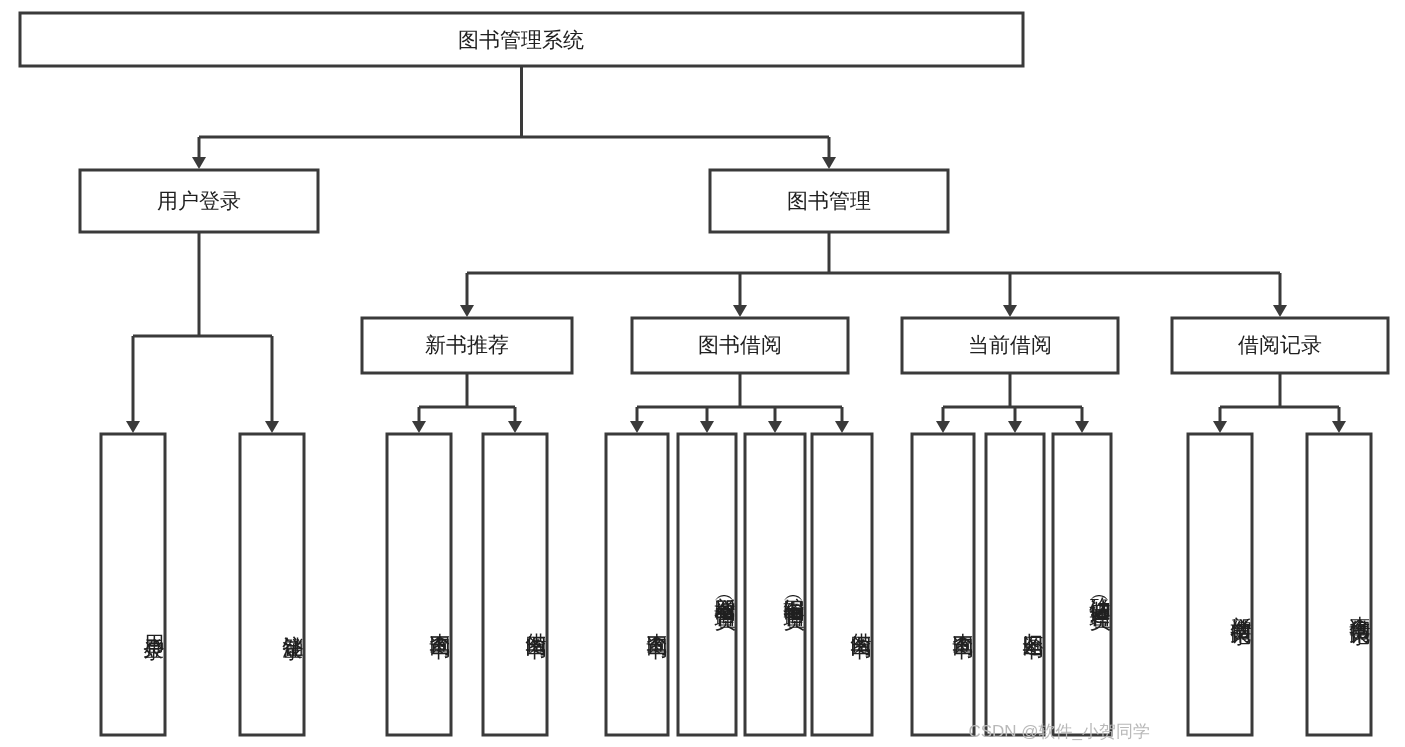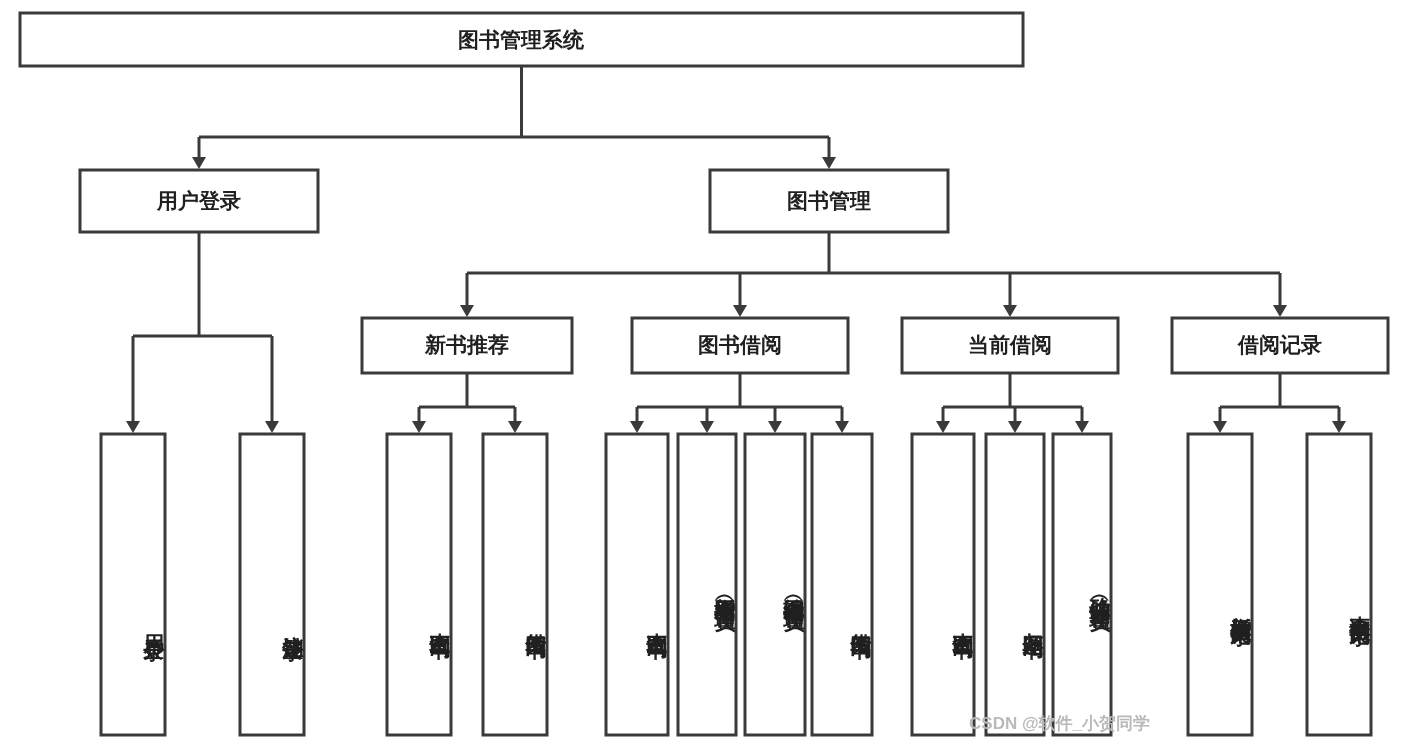--- a/index.html
+++ b/index.html
@@ -11,21 +11,20 @@
     width: 1405px;
     height: 747px;
     font-family: "Liberation Sans", "DejaVu Sans", sans-serif;
     overflow: hidden;
     position: relative;
   }
   #diagram-root {
     position: relative;
     width: 1160px;
     height: 747px;
-    font-weight: bold;
   }
   svg.flow {
     position: absolute;
     top: 0;
     left: 0;
     width: 1405px;
     height: 747px;
   }
   .node-box {
     fill: #ffffff;
@@ -60,21 +59,21 @@
     line-height: 1;
     white-space: nowrap;
     display: flex;
     align-items: flex-start;
     justify-content: center;
     pointer-events: none;
   }
   .watermark {
     position: absolute;
     right: 10px;
-    bottom: 12px;
+    bottom: 4px;
     font-family: "Liberation Sans", "DejaVu Sans", sans-serif;
     font-size: 17px;
     color: #b9b9b9;
     white-space: nowrap;
   }
 </style>
 </head>
 <body>
 
 <div id="diagram-root">

